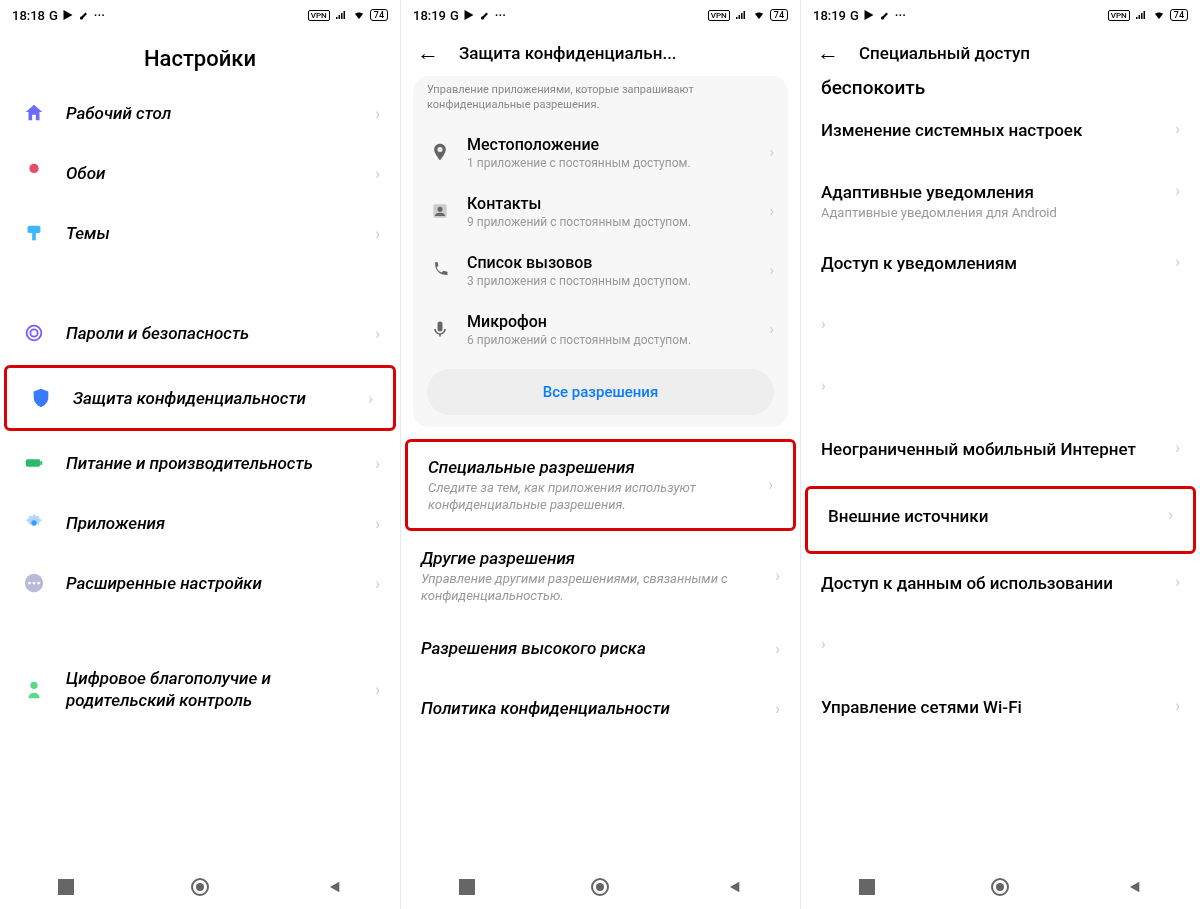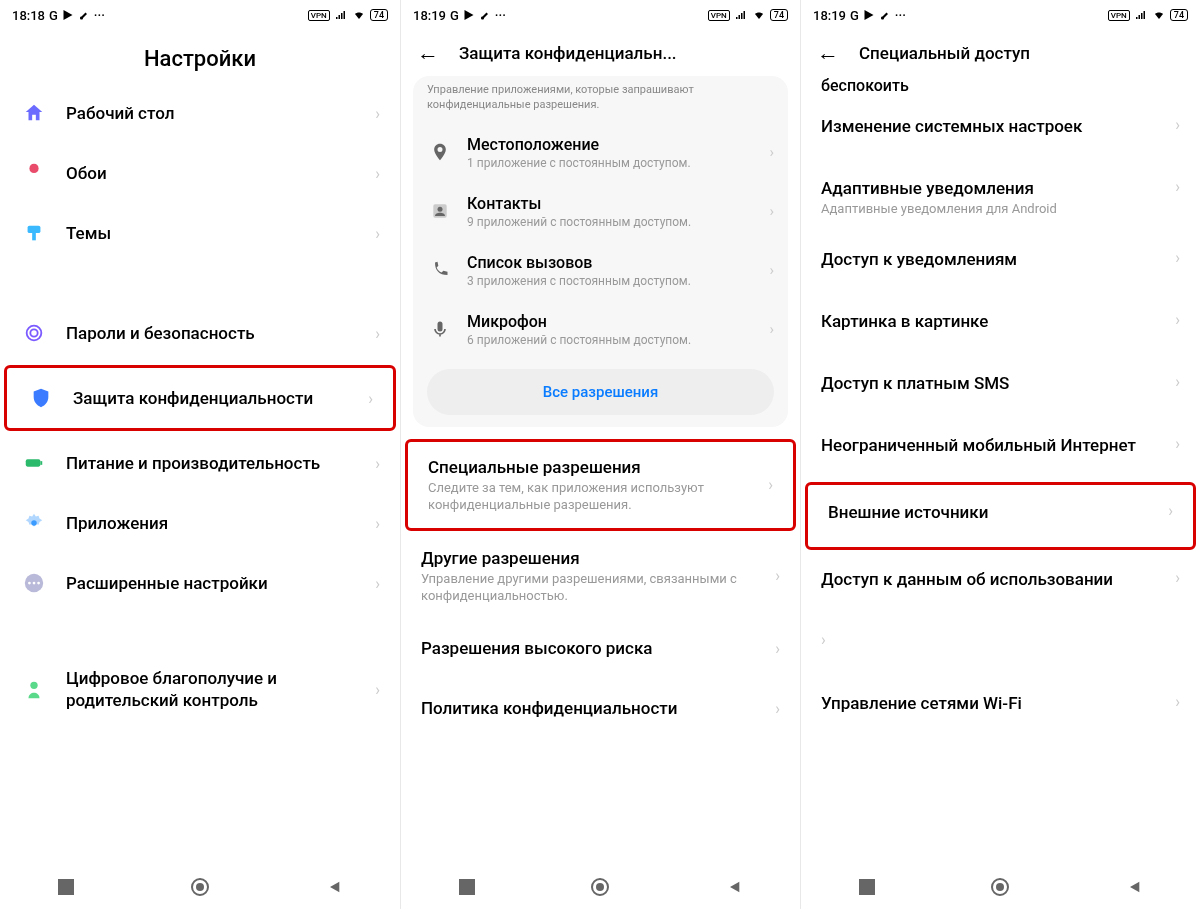--- a/index.html
+++ b/index.html
@@ -62,21 +62,21 @@
 }
 .list-item .icon {
   width: 28px;
   height: 28px;
   margin-right: 18px;
   flex-shrink: 0;
   display: flex;
   align-items: center;
   justify-content: center;
 }
-.list-item .item-body { flex: 1; }
+.list-item .item-body { flex: 1; font-style: italic; }
 .list-item .item-title {
   font-size: 17px;
   font-weight: 500;
   color: #000;
   line-height: 1.3;
 }
 .list-item .item-subtitle {
   font-size: 13px;
   color: #999;
   margin-top: 2px;
@@ -148,21 +148,21 @@
 .navbar {
   height: 44px;
   display: flex;
   justify-content: space-around;
   align-items: center;
   border-top: 0;
 }
 .navbar span { color: #666; font-size: 17px; display: inline-flex; }
 
 svg { display: block; }
-.cut-top { font-size: 16px; font-weight: 500; color: #000; padding: 0 20px 4px; }
+.cut-top { font-size: 19px; font-weight: 500; color: #000; padding: 0 20px 4px; }
 </style>
 </head>
 <body>
 
 <div class="phone">
   <div class="status-bar">
     <div class="status-left">
       <span>18:18</span>
       <span>G</span>
       <span>
@@ -538,29 +538,23 @@
       </div>
       <span class="chevron">›</span>
     </div>
     <div class="sa-item">
       <div class="sa-body">
           <div class="sa-title">Доступ к уведомлениям</div>
         </div>
       <span class="chevron">›</span>
     </div>
     <div class="sa-item">
-      <div class="sa-body">
-          <div class="sa-title">Картинка в картинке</div>
-        </div>
-      <span class="chevron">›</span>
-    </div>
-    <div class="sa-item">
-      <div class="sa-body">
-          <div class="sa-title">Доступ к платным SMS</div>
-        </div>
+      <span class="chevron">›</span>
+    </div>
+    <div class="sa-item">
       <span class="chevron">›</span>
     </div>
     <div class="sa-item">
       <div class="sa-body">
           <div class="sa-title">Неограниченный мобильный Интернет</div>
         </div>
       <span class="chevron">›</span>
     </div>
 
     <div class="highlight">

